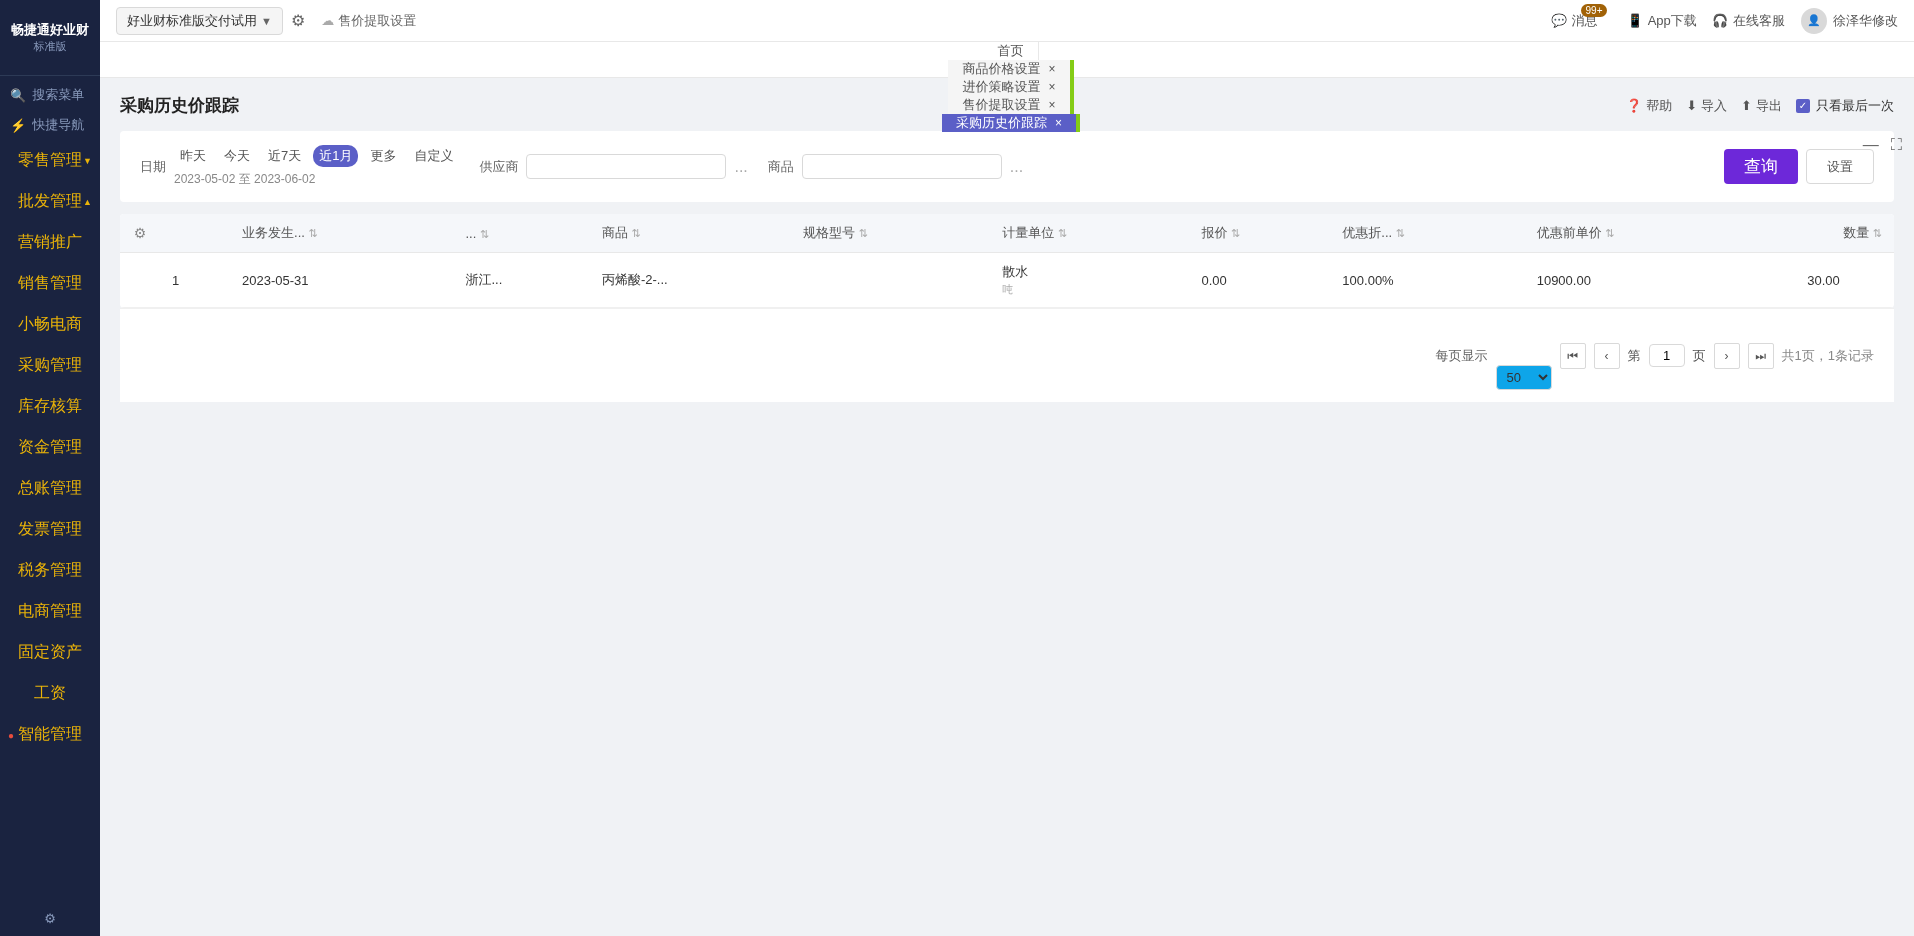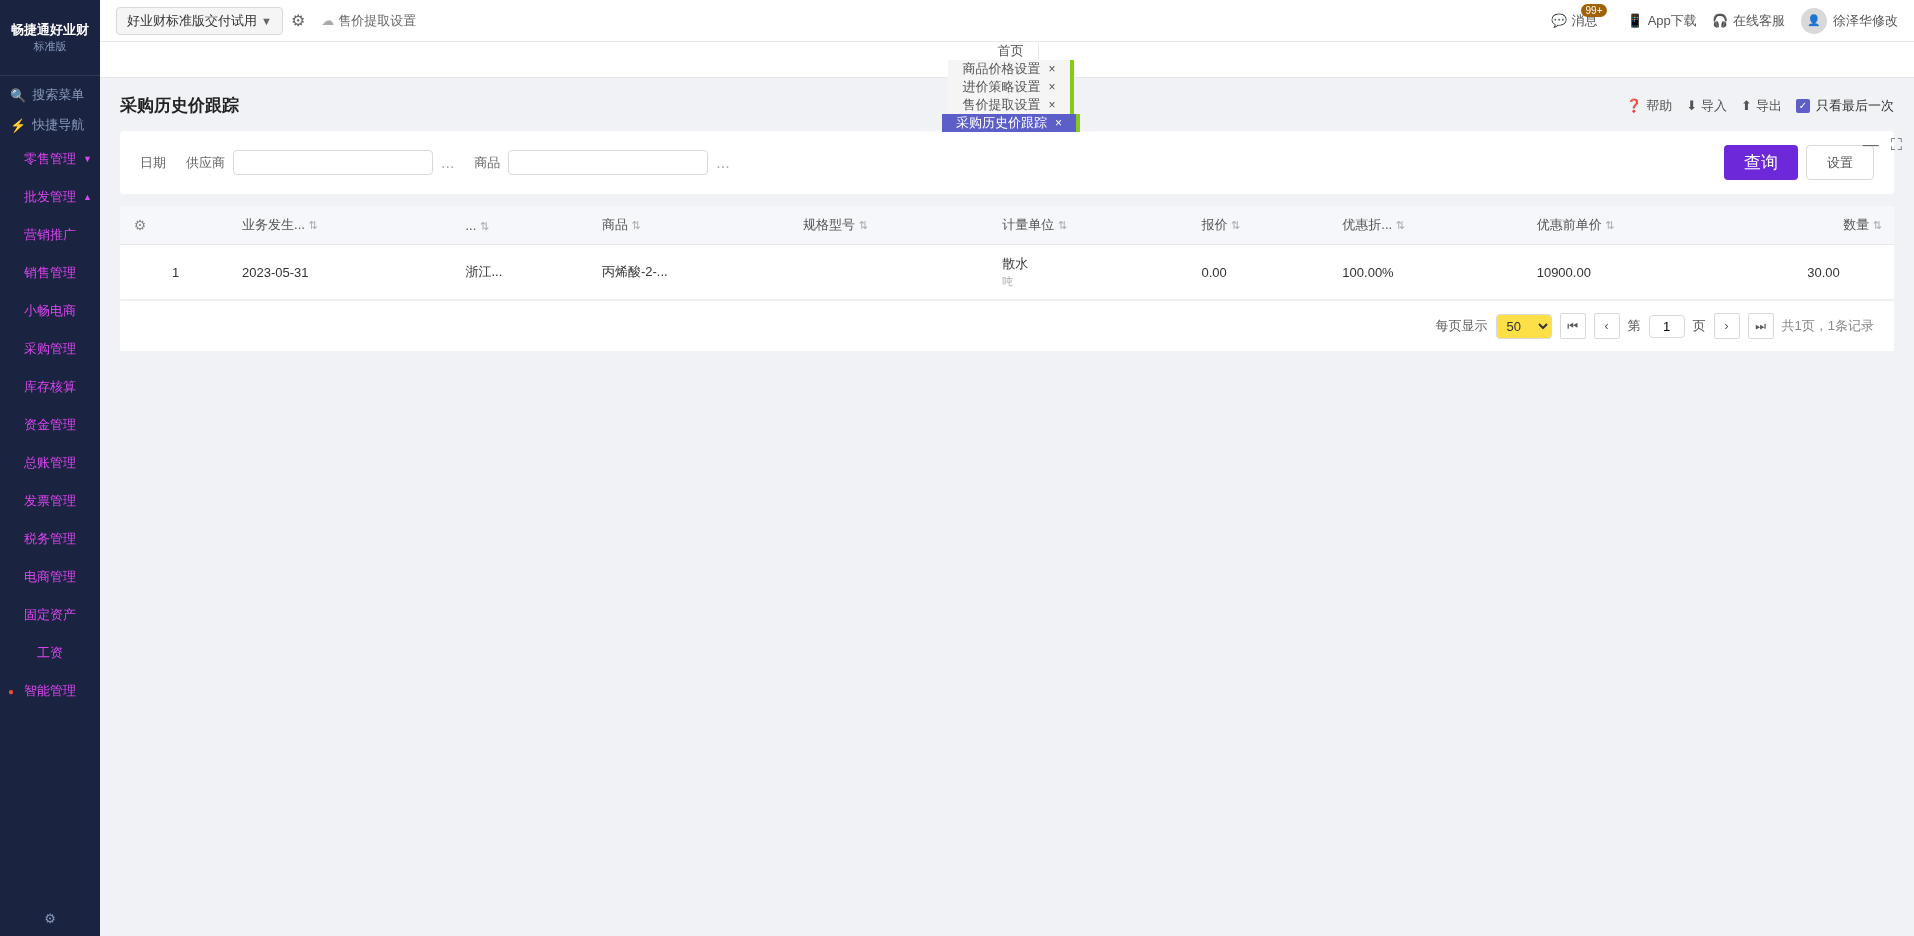--- a/index.html
+++ b/index.html
@@ -5,21 +5,21 @@
     * { box-sizing: border-box; margin: 0; padding: 0; }
     body { font-family: "Microsoft YaHei", Arial, sans-serif; font-size: 13px; color: #333; background: #f0f2f5; display: flex; height: 936px; overflow: hidden; }
 
     
     .sidebar { width: 100px; background: #1a2340; color: #fff; display: flex; flex-direction: column; flex-shrink: 0; height: 100%; }
     .sidebar-logo { padding: 22px 8px; border-bottom: 1px solid #2d3a56; text-align: center; line-height: 1.3; }
     .sidebar-logo .logo-title { font-size: 13px; font-weight: bold; color: #fff; }
     .sidebar-logo .logo-sub { font-size: 11px; color: #8899bb; }
     .sidebar-search { padding: 10px 10px 6px; color: #8899bb; font-size: 13px; cursor: pointer; display: flex; align-items: center; gap: 6px; }
     .sidebar-nav { padding: 6px 10px; color: #8899bb; font-size: 13px; cursor: pointer; display: flex; align-items: center; gap: 6px; }
-    .sidebar-item { padding: 10px 0; text-align: center; color: #d946ef; font-size: 13px; cursor: pointer; position: relative; }
+    .sidebar-item { padding: 10px 0; text-align: center; color: #eab308; font-size: 16px; cursor: pointer; position: relative; }
     .sidebar-item.has-arrow::after { content: "▲"; font-size: 9px; position: absolute; right: 8px; top: 50%; transform: translateY(-50%); }
     .sidebar-item.has-arrow-down::after { content: "▼"; font-size: 9px; position: absolute; right: 8px; top: 50%; transform: translateY(-50%); }
     .sidebar-item.dot-indicator::before { content: "●"; color: #e74c3c; font-size: 10px; position: absolute; left: 8px; top: 50%; transform: translateY(-50%); }
     .sidebar-bottom { margin-top: auto; padding: 10px 0; text-align: center; color: #8899bb; cursor: pointer; }
 
     
     .main { flex: 1; display: flex; flex-direction: column; overflow: hidden; background: #f0f2f5; }
 
     
     .topbar { background: #fff; height: 42px; display: flex; align-items: center; padding: 0 16px; border-bottom: 1px solid #e8e8e8; flex-shrink: 0; }
@@ -76,21 +76,21 @@
     thead th { padding: 10px 12px; text-align: left; font-weight: normal; color: #555; border-bottom: 1px solid #e8e8e8; white-space: nowrap; }
     thead th .sort-arrows { color: #aaa; font-size: 11px; }
     tbody tr { border-bottom: 1px solid #f0f0f0; }
     tbody td { padding: 10px 12px; color: #333; }
     .col-settings { width: 40px; text-align: center; }
     .settings-icon { color: #888; cursor: pointer; font-size: 14px; }
 
     
     .pagination { display: flex; align-items: center; justify-content: flex-end; padding: 12px 20px; background: #fff; border-top: 1px solid #f0f0f0; gap: 8px; font-size: 13px; color: #555; }
     .pagination-label { color: #666; }
-    .page-size-select { border: 1px solid #d9d9d9; border-radius: 4px; padding: 3px 6px; font-size: 13px; color: #333; background: #fde047; }
+    .page-size-select { border: 1px solid #d9d9d9; border-radius: 4px; padding: 3px 6px; font-size: 13px; color: #333; background: #0ea5e9; margin-top: 44px; }
     .page-btn { background: none; border: 1px solid #d9d9d9; border-radius: 2px; width: 26px; height: 26px; display: flex; align-items: center; justify-content: center; cursor: pointer; color: #555; font-size: 12px; }
     .page-btn:disabled { color: #ccc; cursor: not-allowed; }
     .page-input { border: 1px solid #d9d9d9; border-radius: 4px; width: 36px; text-align: center; padding: 3px; font-size: 13px; }
     .total-info { color: #888; font-size: 13px; }
   </style>
 </head>
 <body>
 
 <div class="sidebar">
   <div class="sidebar-logo">
@@ -238,20 +238,31 @@
           <span>只看最后一次</span>
         </div>
       </div>
     </div>
 
     <div class="filter-panel">
       <div class="filter-row">
 
         <div class="filter-item">
           <span class="filter-label">日期</span>
+          <div style="display:flex; flex-direction:column; gap:2px;">
+            <div class="date-options">
+              <span class="date-option">昨天</span>
+              <span class="date-option">今天</span>
+              <span class="date-option">近7天</span>
+              <span class="date-option active">近1月</span>
+              <span class="date-option">更多</span>
+              <span class="date-option">自定义</span>
+            </div>
+            <div class="date-range">2023-05-02 至 2023-06-02</div>
+          </div>
         </div>
 
         <div class="filter-item">
           <span class="filter-label">供应商</span>
           <input class="filter-input" type="text" style="">
           <span class="filter-dots">...</span>
         </div>
 
         <div class="filter-item">
           <span class="filter-label">商品</span>

